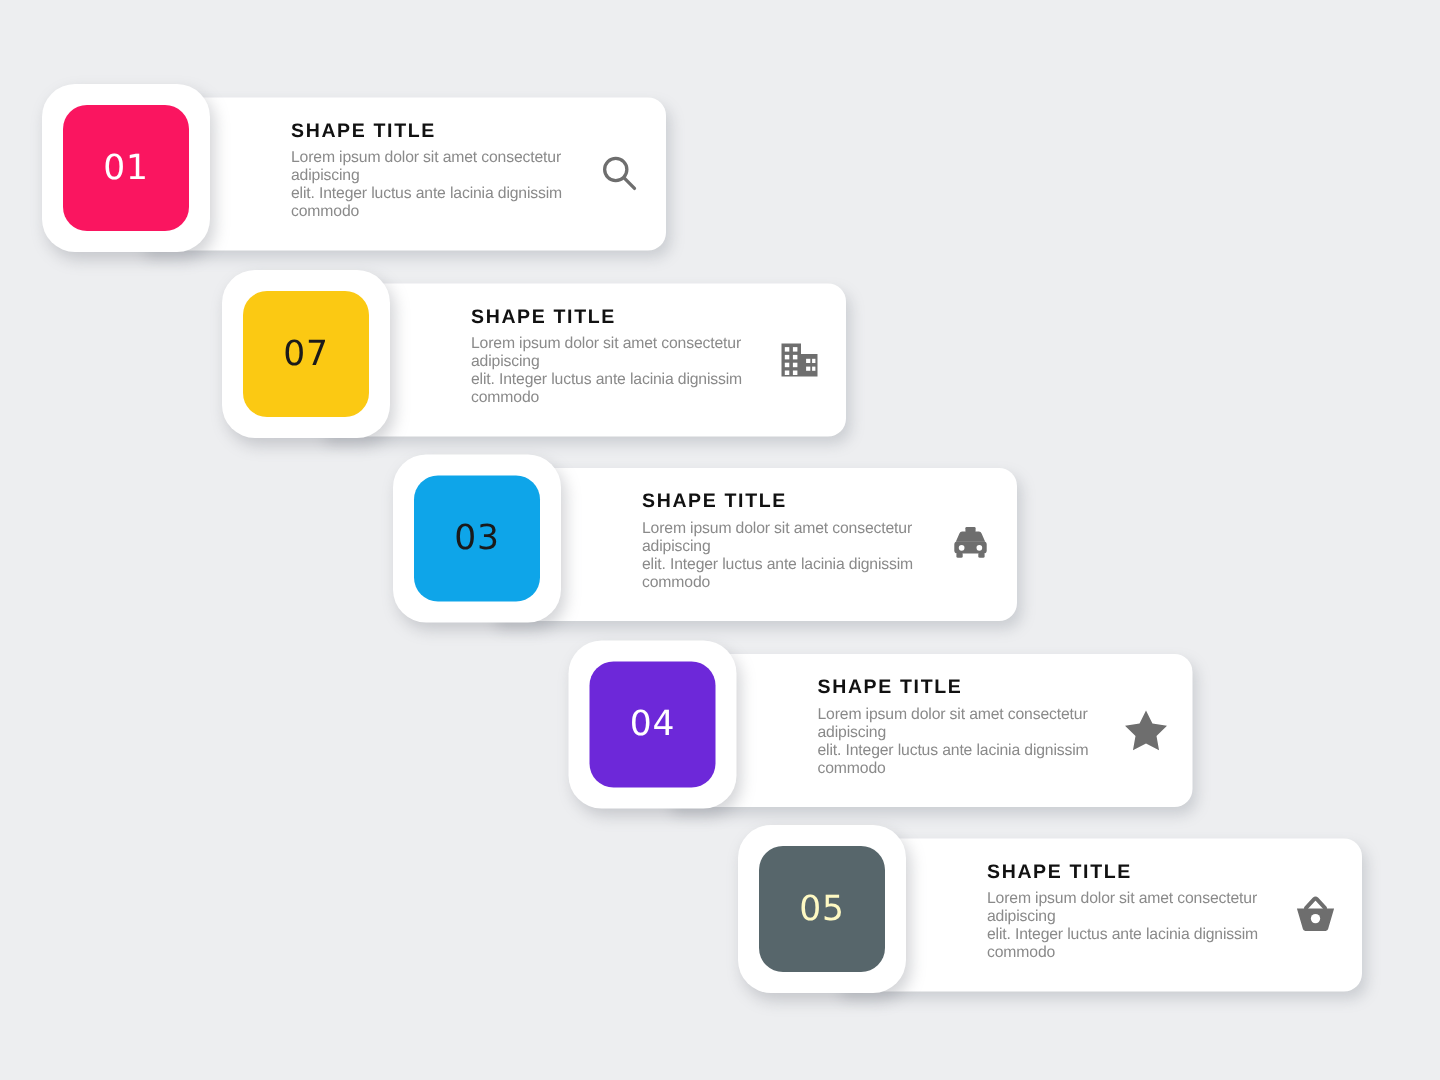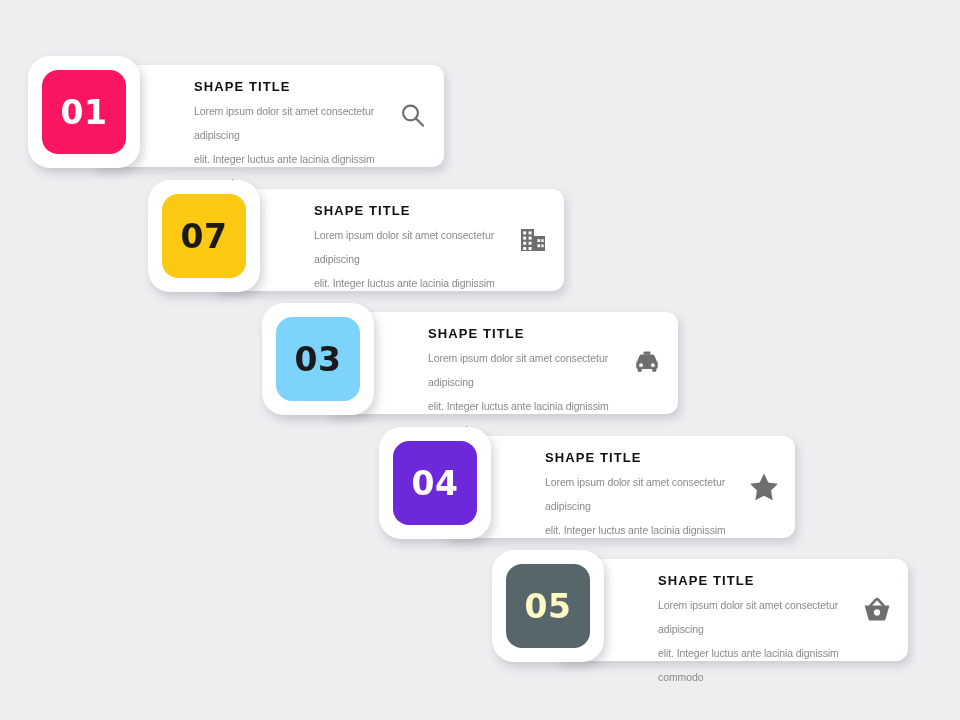--- a/index.html
+++ b/index.html
@@ -42,22 +42,22 @@
     left: 14px;
     top: 14px;
     width: 84px;
     height: 84px;
     border-radius: 16px;
     display: flex;
     align-items: center;
     justify-content: center;
   }
   .badge-num {
-    font-size: 33px;
-    font-weight: 700;
+    font-size: 23px;
+    font-weight: 400;
     letter-spacing: 0.5px;
     line-height: 1;
     font-family: "DejaVu Sans", sans-serif;
   }
 
   
   .text-card {
     position: absolute;
     left: 66px;
     top: 9px;
@@ -78,21 +78,21 @@
     font-size: 13px;
     font-weight: bold;
     color: #111111;
     letter-spacing: 1.1px;
     margin: 0 0 5px 0;
     white-space: nowrap;
     font-family: "Liberation Sans", sans-serif;
   }
   .card-desc {
     font-size: 10.5px;
-    line-height: 24px;
+    line-height: 12px;
     color: #8a8a8a;
     margin: 0;
     letter-spacing: -0.1px;
     font-family: "Liberation Sans", sans-serif;
   }
   .card-icon {
     position: absolute;
     right: 14px;
     top: 50%;
     transform: translateY(-50%);
@@ -172,21 +172,21 @@
             <path d="M5.2 13.2 L7.6 7.6 Q8.1 6.4 9.4 6.4 L20.6 6.4 Q21.9 6.4 22.4 7.6 L24.8 13.2 Z" fill="#6e6e6e"></path>
             <rect x="4.2" y="13" width="21.6" height="8" rx="2" fill="#6e6e6e"></rect>
             <rect x="5.6" y="20.4" width="4.2" height="3.4" rx="1" fill="#6e6e6e"></rect>
             <rect x="20.2" y="20.4" width="4.2" height="3.4" rx="1" fill="#6e6e6e"></rect>
             <circle cx="9.1" cy="17.2" r="1.9" fill="#ffffff"></circle>
             <circle cx="20.9" cy="17.2" r="1.9" fill="#ffffff"></circle>
           </svg>
         </div>
       </div>
       <div class="badge-card">
-        <div class="badge-square" style="background:#7dd3fc">
+        <div class="badge-square" style="background:#0ea5e9">
           <span class="badge-num" style="color:#1a1a1a">03</span>
         </div>
       </div>
     </div>
     <div class="row" style="left: 379px; top: 427px;">
       <div class="text-card">
         <div class="text-inner">
           <div class="card-title">SHAPE TITLE</div>
           <div class="card-desc"><span>Lorem ipsum dolor sit amet consectetur adipiscing</span><br><span>elit. Integer luctus ante lacinia dignissim commodo</span></div>
         </div>

